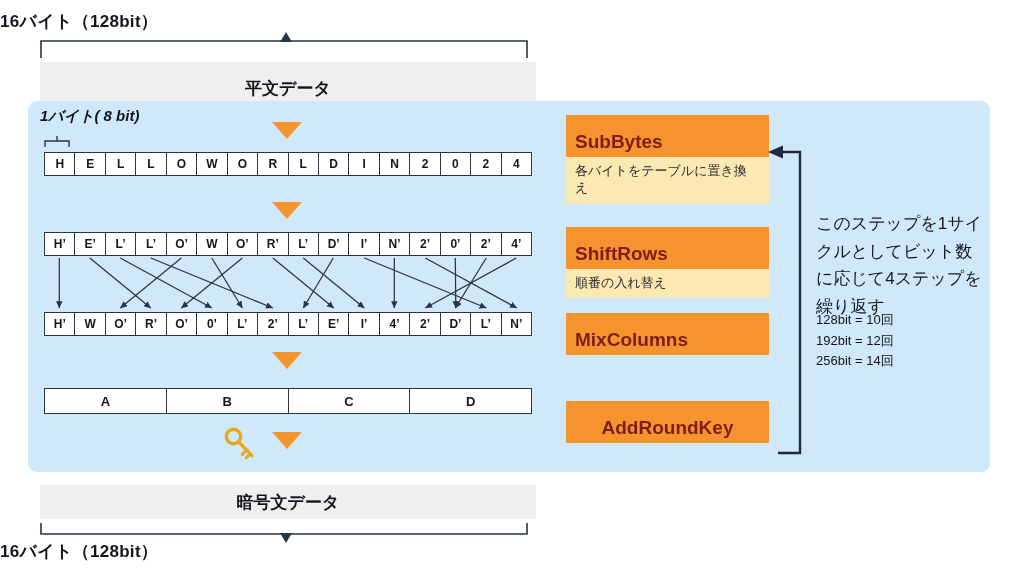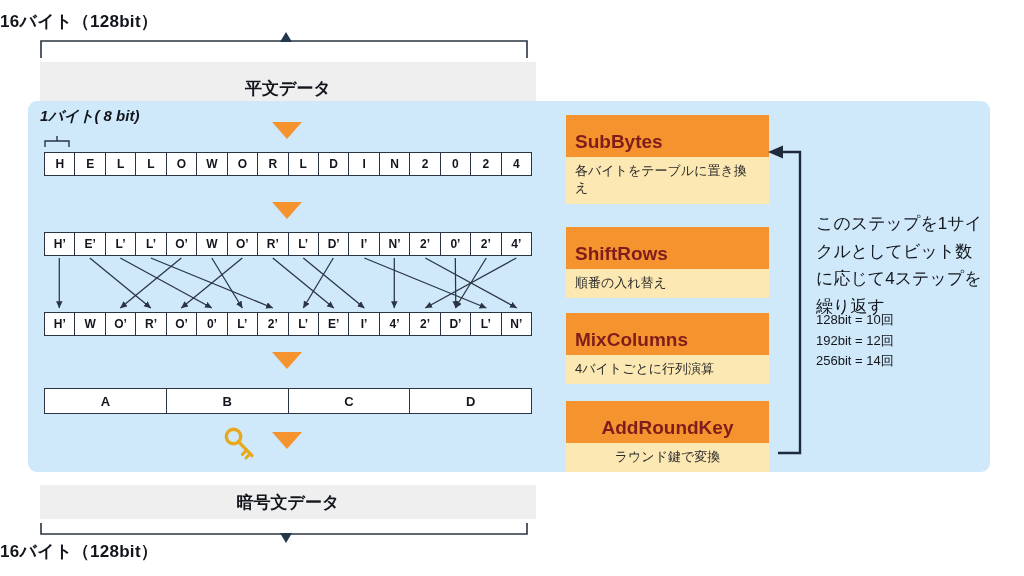--- a/index.html
+++ b/index.html
@@ -257,26 +257,24 @@
   <div class="step-desc">各バイトをテーブルに置き換え</div>
 </div>
 
 <div class="abs stepbox" id="step-shiftrows">
   <div class="step-title">ShiftRows</div>
   <div class="step-desc">順番の入れ替え</div>
 </div>
 
 <div class="abs stepbox" id="step-mixcolumns">
   <div class="step-title">MixColumns</div>
-  <div class="step-desc">4バイトごとに行列演算</div>
 </div>
 
 <div class="abs stepbox" id="step-addroundkey">
   <div class="step-title">AddRoundKey</div>
-  <div class="step-desc">ラウンド鍵で変換</div>
 </div>
 
 <svg class="overlay" width="1024" height="576">
   <path d="M779,152 L800,152 L800,453 L778,453" fill="none" stroke="#1d2b3a" stroke-width="2.4"></path>
   <polygon points="768,152 783,145.5 783,158.5" fill="#1d2b3a"></polygon>
 </svg>
 
 <div class="abs" id="loop-note">このステップを1サイクルとしてビット数に応じて4ステップを繰り返す</div>
 
 <div class="abs" id="loop-counts">

